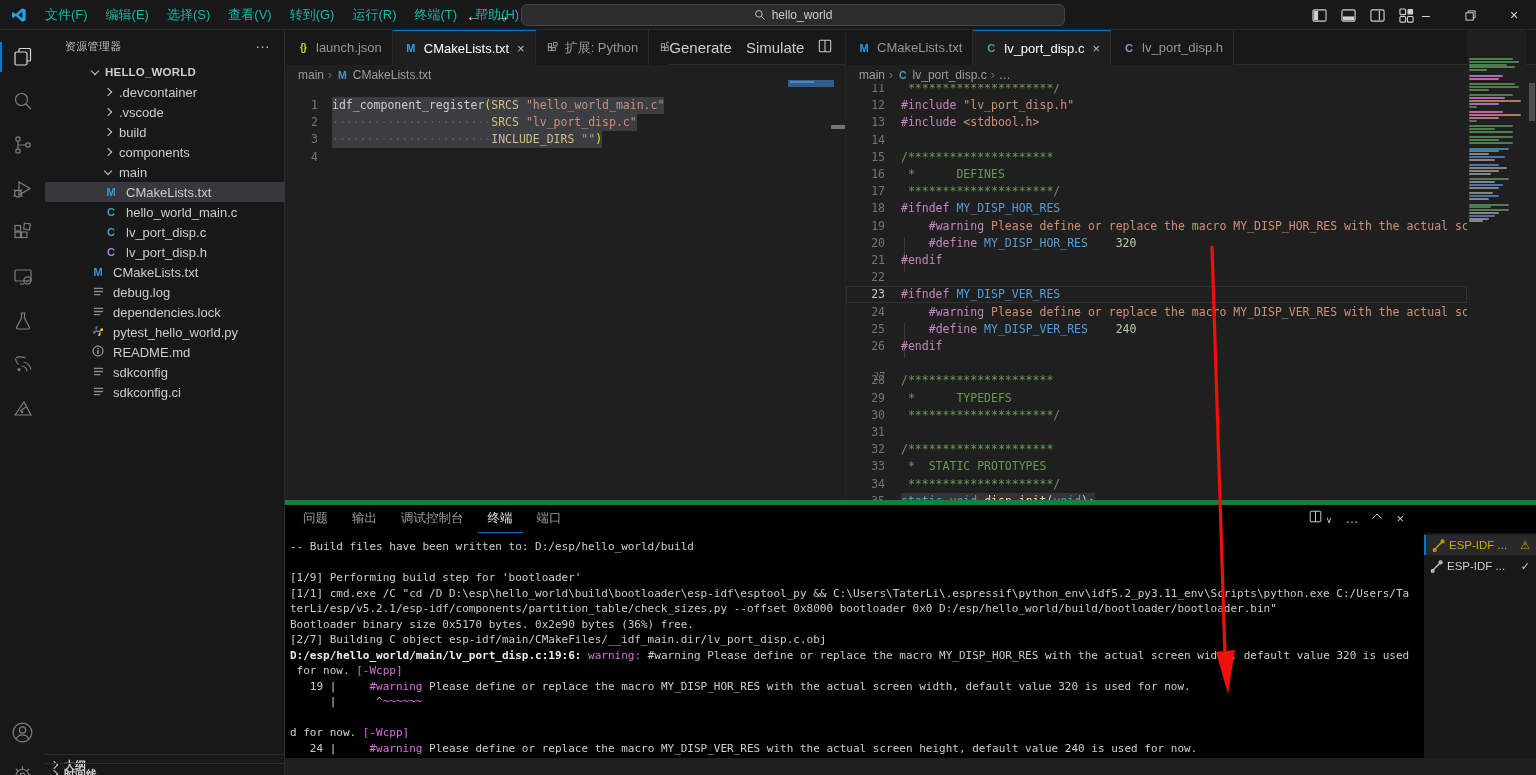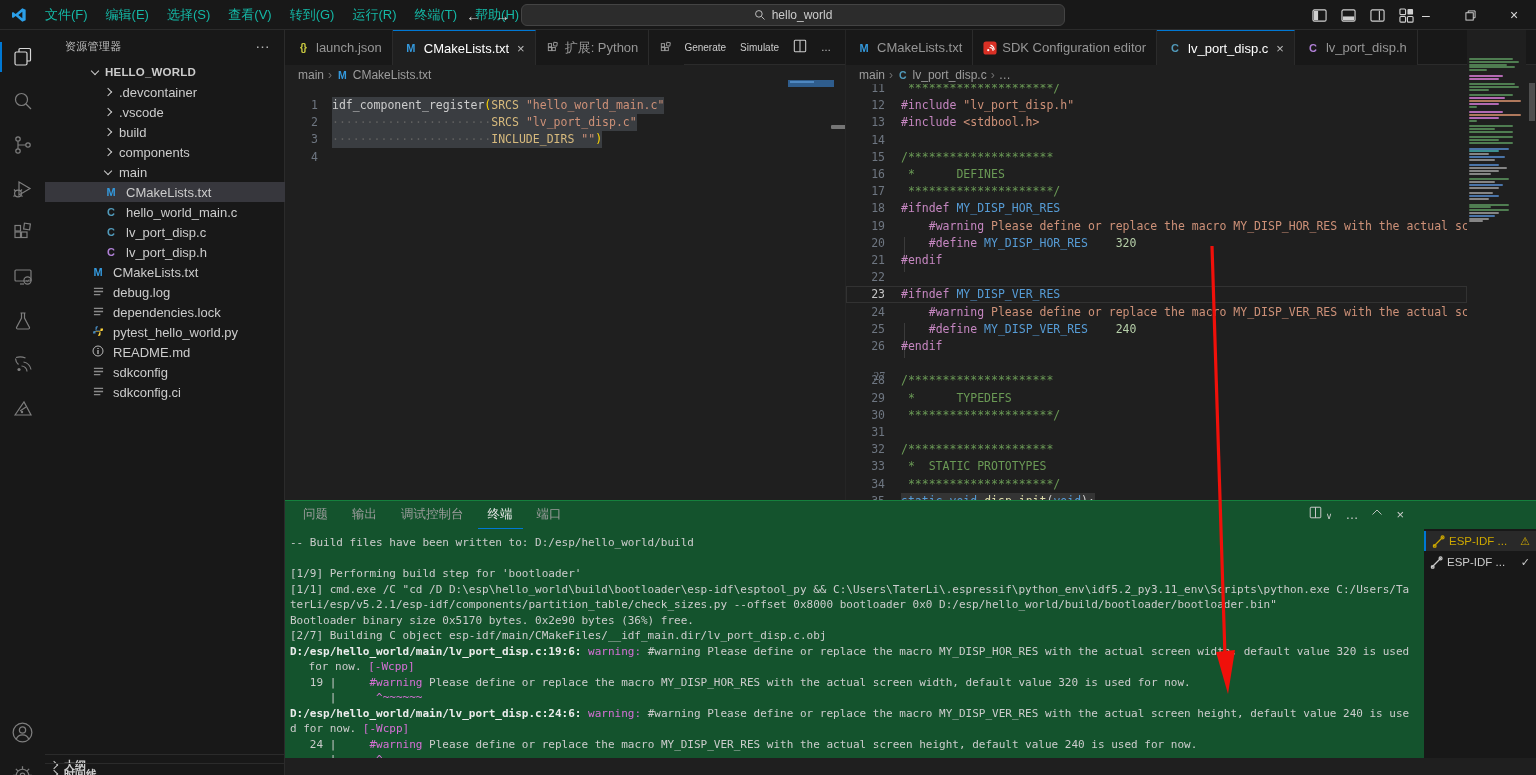--- a/index.html
+++ b/index.html
@@ -56,21 +56,21 @@
   .egroup { position:absolute; top:30px; height:470px; background:#1f1f1f; }
   #egroup-left  { left:285px; width:560px; }
   #egroup-right { left:845px; width:691px; border-left:1px solid #252525; }
   .tabbar { position:absolute; left:0; top:0; width:100%; height:35px; background:#181818; border-bottom:1px solid #2b2b2b; display:flex; }
   .tab { height:35px; display:flex; align-items:center; padding:0 10px; border-right:1px solid #2b2b2b; font-size:13px; color:#969696; background:#181818; position:relative; white-space:nowrap; }
   .tab.active { background:#1f1f1f; color:#ffffff; border-top:1.5px solid #0078d4; }
   .tab .fi { position:static; margin-right:5px; }
   .tab .ticon { margin-right:5px; display:flex; }
   .tab-close { margin-left:8px; font-size:13px; color:#bdbdbd; }
   .tab.trunc { border-right:none; max-width:60px; overflow:hidden; }
-  .tab-actions { margin-left:auto; display:flex; align-items:center; gap:14px; padding-right:14px; font-size:10px; color:#cccccc; }
+  .tab-actions { margin-left:auto; display:flex; align-items:center; gap:14px; padding-right:14px; font-size:15px; color:#cccccc; }
   .crumbs { position:absolute; left:0; top:35px; width:100%; height:19px; background:#1f1f1f; display:flex; align-items:center; padding-left:13px; font-size:12px; color:#9d9d9d; gap:4px; white-space:nowrap; }
   .crumbs .fi { position:static; width:auto; margin:0 2px; font-size:10.5px; }
   .crumb-sep { color:#6d6d6d; font-size:12px; }
 
   .code { position:absolute; left:0; top:54px; bottom:0; overflow:hidden; font-family:"DejaVu Sans Mono",monospace; font-size:11.5px; }
   #egroup-left  .code { width:560px; }
   #egroup-right .code { width:621px; }
   .cline { position:absolute; left:0; right:0; height:17px; line-height:17px; white-space:pre; }
   .lnum { position:absolute; top:0; text-align:right; color:#6e7681; }
   #egroup-left  .lnum { left:0; width:33px; }
@@ -90,21 +90,21 @@
   .mini-left { position:absolute; left:503px; top:50px; width:46px; height:7px; background:#2f5d8d; }
   .mini-left::after { content:""; position:absolute; left:2px; top:1px; width:24px; height:2px; background:#4e87c0; }
   .sash-handle { position:absolute; left:546px; top:95px; width:16px; height:4px; background:#757575; border-radius:1px; }
 
   .minimap { position:absolute; left:621px; top:0; width:59px; bottom:0; background:#1f1f1f; }
   .mrow { position:absolute; left:2px; height:2px; border-radius:1px; }
   .vscroll { position:absolute; left:682px; top:0; width:8px; bottom:0; }
   .vscroll .handle { position:absolute; left:1px; top:53px; width:6px; height:38px; background:#4f4f4f; }
 
   
-  .panel { position:absolute; left:285px; top:500px; width:1251px; bottom:17px; background:#14532d; border-top:1px solid #15803d; }
+  .panel { position:absolute; left:285px; top:500px; width:1251px; bottom:17px; background:#000000; border-top:5px solid #15803d; }
   .panel-tabs { position:absolute; left:8px; top:0; height:28px; display:flex; align-items:center; gap:4px; }
   .ptab { padding:4px 10px 5px 10px; font-size:12.5px; color:#9d9d9d; border-bottom:1.5px solid transparent; }
   .ptab.active { color:#e7e7e7; border-bottom-color:#0078d4; }
   .panel-actions { position:absolute; right:132px; top:0; height:26px; display:flex; align-items:center; gap:13px; color:#cccccc; font-size:13px; }
   .term { position:absolute; left:5px; top:33px; width:1134px; bottom:0; overflow:hidden;
     font-family:"DejaVu Sans Mono",monospace; font-size:11px; }
   .trowline { position:absolute; left:0; height:15.5px; line-height:15.5px; white-space:pre; }
   .t-p { color:#cccccc; } .t-m { color:#d670d6; } .t-b { color:#ececec; font-weight:bold; }
   .term-list { position:absolute; right:0; top:28px; width:112px; bottom:0; background:#181818; }
   .tl-row { position:absolute; left:0; width:112px; height:20px; display:flex; align-items:center; gap:4px; font-size:11.5px; padding-left:6px; }
@@ -413,30 +413,20 @@
       </div>
     <div class="mini-left"></div>
     <div class="sash-handle"></div>
   </div>
 
   <div class="egroup" id="egroup-right">
     <div class="tabbar" id="tabbar-right">
         <div class="tab">
           <span class="fi fi-m">M</span>
           <span class="tab-label">CMakeLists.txt</span>
-        </div>
-        <div class="tab">
-          <span class="ticon">
-            <svg width="14" height="14" viewBox="0 0 16 16">
-              <rect x="0.5" y="0.5" width="15" height="15" rx="3" fill="#d93025"></rect>
-              <circle cx="6" cy="10.5" r="1.3" fill="#fff"></circle>
-              <path d="M7.5 7.5 A4 4 0 0 1 11.5 11.5 M8.5 4.5 A7 7 0 0 1 13 10" stroke="#fff" stroke-width="1.2" fill="none"></path>
-            </svg>
-          </span>
-          <span class="tab-label">SDK Configuration editor</span>
         </div>
         <div class="tab active">
           <span class="fi fi-c">C</span>
           <span class="tab-label">lv_port_disp.c</span>
           <span class="tab-close">×</span>
         </div>
         <div class="tab">
           <span class="fi fi-c h">C</span>
           <span class="tab-label">lv_port_disp.h</span>
         </div>
@@ -557,24 +547,23 @@
     </div>
     <div class="term" id="term">
         <div class="trowline" style="top: 1px;"><span class="t-p">-- Build files have been written to: D:/esp/hello_world/build</span></div>
         <div class="trowline" style="top: 16.5px;"></div>
         <div class="trowline" style="top: 32px;"><span class="t-p">[1/9] Performing build step for 'bootloader'</span></div>
         <div class="trowline" style="top: 47.5px;"><span class="t-p">[1/1] cmd.exe /C "cd /D D:\esp\hello_world\build\bootloader\esp-idf\esptool_py &amp;&amp; C:\Users\TaterLi\.espressif\python_env\idf5.2_py3.11_env\Scripts\python.exe C:/Users/Ta</span></div>
         <div class="trowline" style="top: 63px;"><span class="t-p">terLi/esp/v5.2.1/esp-idf/components/partition_table/check_sizes.py --offset 0x8000 bootloader 0x0 D:/esp/hello_world/build/bootloader/bootloader.bin"</span></div>
         <div class="trowline" style="top: 78.5px;"><span class="t-p">Bootloader binary size 0x5170 bytes. 0x2e90 bytes (36%) free.</span></div>
         <div class="trowline" style="top: 94px;"><span class="t-p">[2/7] Building C object esp-idf/main/CMakeFiles/__idf_main.dir/lv_port_disp.c.obj</span></div>
         <div class="trowline" style="top: 109.5px;"><span class="t-b">D:/esp/hello_world/main/lv_port_disp.c:19:6:</span><span class="t-m"> warning:</span><span class="t-p"> #warning Please define or replace the macro MY_DISP_HOR_RES with the actual screen width, default value 320 is used</span></div>
-        <div class="trowline" style="top: 125px; margin-left: 12px;"><span class="t-p"> for now. </span><span class="t-m">[-Wcpp]</span></div>
+        <div class="trowline" style="top: 125px;"><span class="t-p"> for now. </span><span class="t-m">[-Wcpp]</span></div>
         <div class="trowline" style="top: 140.5px;"><span class="t-p">   19 |     </span><span class="t-m">#warning</span><span class="t-p"> Please define or replace the macro MY_DISP_HOR_RES with the actual screen width, default value 320 is used for now.</span></div>
         <div class="trowline" style="top: 156px;"><span class="t-p">      |      </span><span class="t-m">^~~~~~~</span></div>
-        <div class="trowline" style="top: 171.5px;"><span class="t-b">D:/esp/hello_world/main/lv_port_disp.c:24:6:</span><span class="t-m"> warning:</span><span class="t-p"> #warning Please define or replace the macro MY_DISP_VER_RES with the actual screen height, default value 240 is use</span></div>
         <div class="trowline" style="top: 187px;"><span class="t-p">d for now. </span><span class="t-m">[-Wcpp]</span></div>
         <div class="trowline" style="top: 202.5px;"><span class="t-p">   24 |     </span><span class="t-m">#warning</span><span class="t-p"> Please define or replace the macro MY_DISP_VER_RES with the actual screen height, default value 240 is used for now.</span></div>
         <div class="trowline" style="top: 218px;"><span class="t-p">      |      </span><span class="t-m">^~~~~~~</span></div>
         <div class="trowline" style="top: 233.5px;"><span class="t-p">[6/7] Generating binary image from built executable</span></div>
       </div>
     <div class="term-list" id="term-list">
         <div class="tl-row warn-row" style="top: 2px;">
           <svg width="13" height="13" viewBox="0 0 16 16" fill="none" stroke="currentColor" stroke-width="1.5">
             <path d="M13.5 2.5 L5.5 10.5 M10.5 5.5 L2.5 13.5"></path>
             <circle cx="13" cy="3" r="1.8"></circle>

